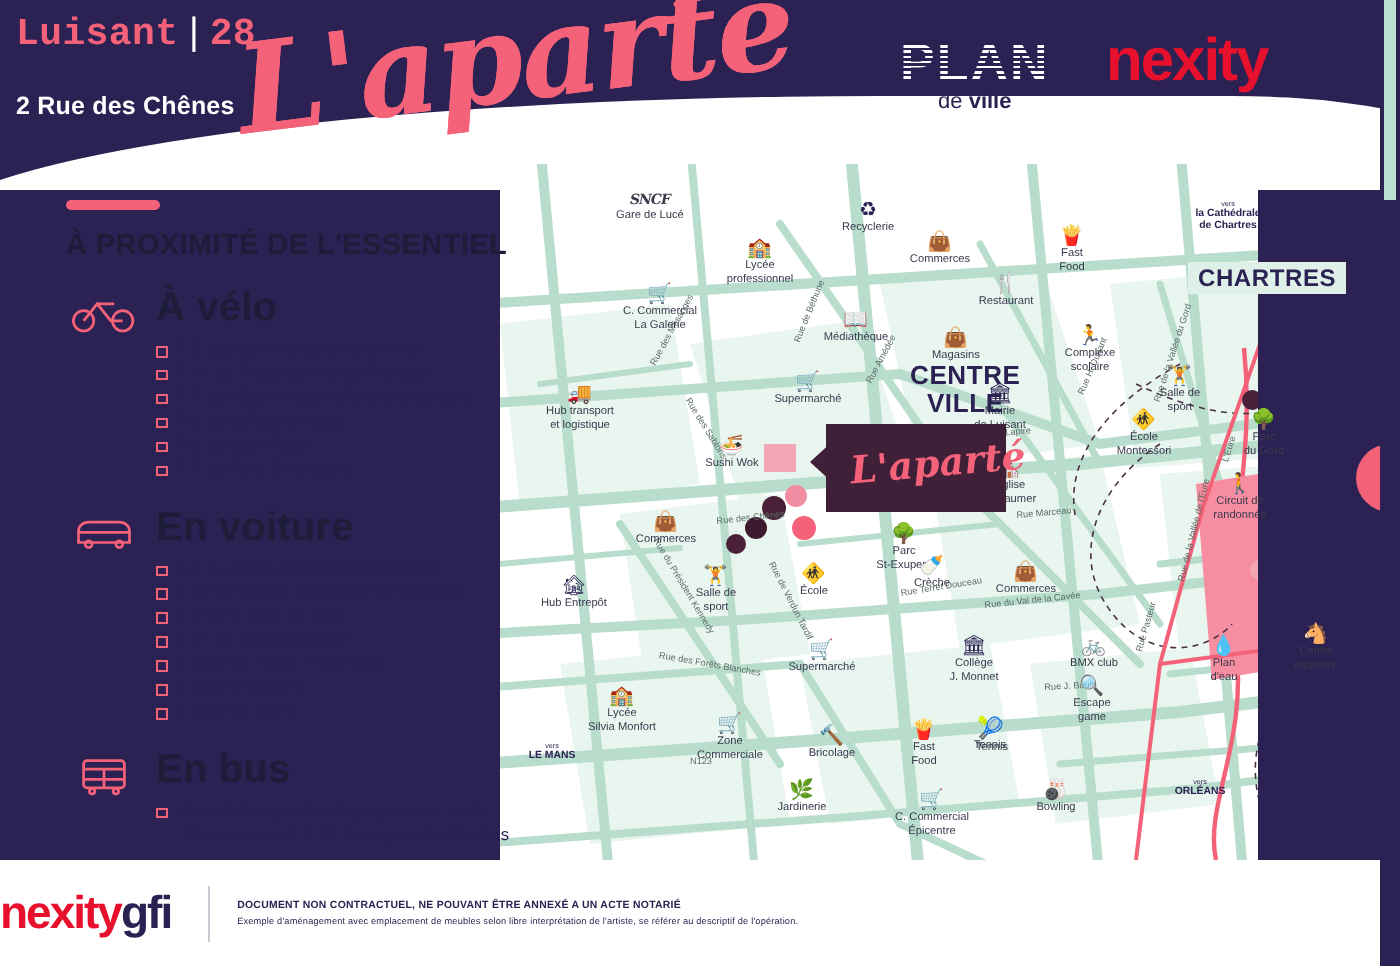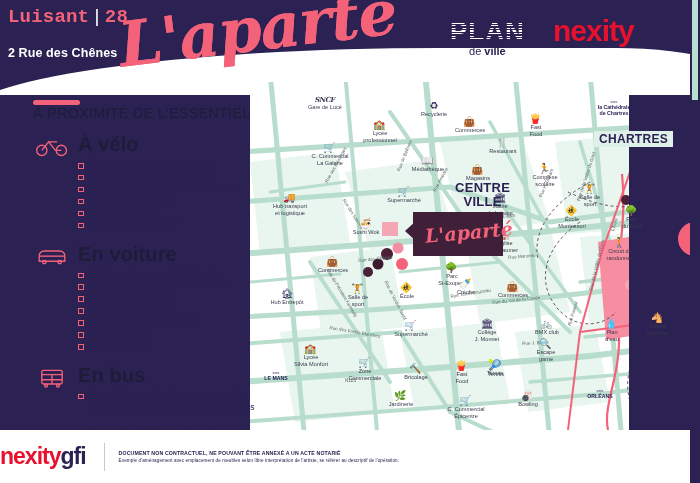--- a/index.html
+++ b/index.html
@@ -50,21 +50,21 @@
   .plan-sub { font-size:11px; color:#2b2152; margin-top:-2px;}
   .plan-sub b { font-weight:bold; }
   .nexity-logo {
     position:absolute; left:553px; top:14px; z-index:8;
     font-size:30px; font-weight:bold; color:#e8112d; letter-spacing:-1px;
   }
 
   
   .info { position:absolute; left:33px; top:100px; width:245px; z-index:9; }
   .rule { width:47px; height:5px; background:#f4627a; border-radius:3px; }
-  .info-title { font-size:14.5px; font-weight:normal; color:#1d1d3a; letter-spacing:.2px; }
+  .info-title { margin-top:10px; font-size:14.5px; font-weight:bold; color:#1d1d3a; letter-spacing:.2px; }
 
   .sec { margin-top:12px; position:relative; padding-left:45px; }
   .sec-ico { position:absolute; left:2px; top:1px; width:34px; height:26px; color:#f4627a; }
   .sec-ico svg { width:100%; height:100%; display:block; }
   .sec-h { font-size:20px; font-weight:bold; color:#1d1d3a; letter-spacing:.1px; }
   .sec ul { list-style:none; margin-top:3px; }
   .sec li { font-size:8.4px; color:#2b2152; line-height:1.42; position:relative; padding-left:9px; white-space:nowrap; }
   .sec li:before { content:""; position:absolute; left:0; top:4px; width:3.5px; height:3.5px;
       border:1px solid #f4627a; }
   .sec li.cont:before { display:none; }

